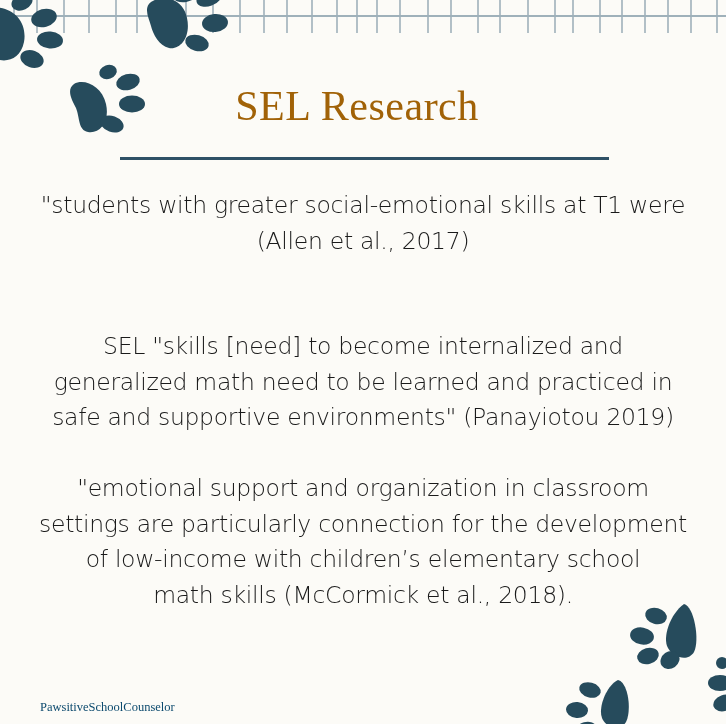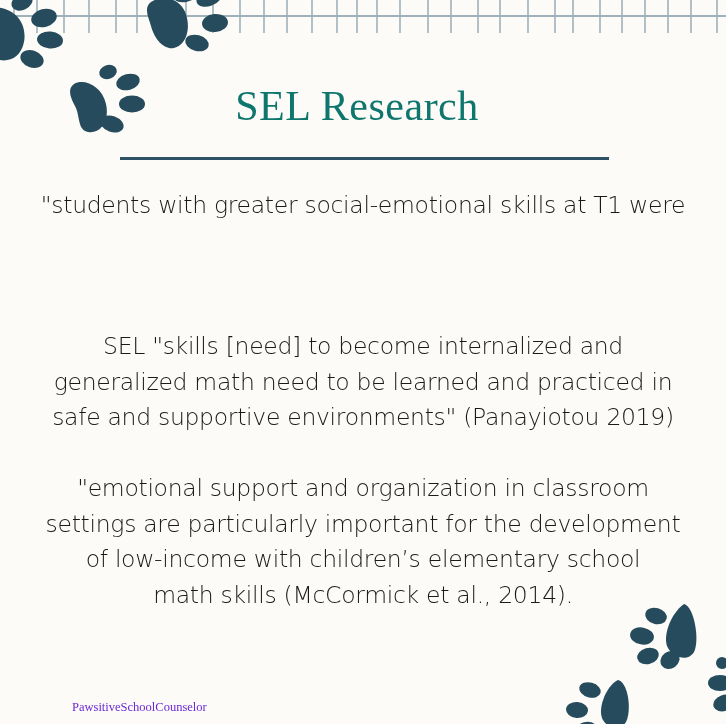--- a/index.html
+++ b/index.html
@@ -7,39 +7,39 @@
       width: 726px; height: 724px; overflow: hidden;
       background: #fcfbf7; position: relative;
       font-family: "DejaVu Sans", sans-serif;
     }
     .grid { position: absolute; left: 0; top: 0; width: 726px; height: 34px; }
     .paw { position: absolute; }
     .title {
       position: absolute; left: 0; width: 726px; top: 82px;
       text-align: center;
       font-family: "Liberation Serif", serif;
-      font-size: 42px; color: #0f766e; letter-spacing: 0.5px;
+      font-size: 42px; color: #a16207; letter-spacing: 0.5px;
       padding-left: 8px; box-sizing: border-box;
     }
     .title span { display: inline-block; margin-left: -20px; }
     .underline {
       position: absolute; left: 120px; top: 157px; width: 489px; height: 3px;
       background: #2f5166;
     }
     .quote {
       position: absolute; left: 0; width: 726px;
       text-align: center; color: #1a1a1a;
       font-family: "DejaVu Sans", sans-serif;
       font-size: 23.5px; line-height: 35.5px; font-weight: 300;
       letter-spacing: -0.3px;
     }
     .quote div { white-space: nowrap; }
     .footer {
-      position: absolute; left: 72px; top: 700px;
-      font-family: "Liberation Serif", serif; font-size: 12.5px; color: #6d28d9;
+      position: absolute; left: 40px; top: 700px;
+      font-family: "Liberation Serif", serif; font-size: 12.5px; color: #0c4a6e;
     }
   </style>
 </head>
 <body>
 
 <svg class="grid" viewBox="0 0 726 34">
   <line x1="0" y1="16" x2="726" y2="16" stroke="#9fb1ba" stroke-width="2"></line>
   <g stroke="#9fb1ba" stroke-width="1.6">
     <line x1="14" y1="0" x2="14" y2="33"></line>
     <line x1="37" y1="0" x2="37" y2="33"></line>
@@ -132,28 +132,29 @@
   </g>
 </svg>
 
 <div class="title">
   <span>SEL Research</span>
 </div>
 <div class="underline"></div>
 
 <div class="quote" style="top:188px;">
   <div>"students with greater social-emotional skills at T1 were</div>
+  <div>(Allen et al., 2017)</div>
 </div>
 
 <div class="quote" style="top:329px;">
   <div>SEL "skills [need] to become internalized and</div>
   <div>generalized math need to be learned and practiced in</div>
   <div>safe and supportive environments" (Panayiotou 2019)</div>
 </div>
 
 <div class="quote" style="top:471px;">
   <div>"emotional support and organization in classroom</div>
-  <div>settings are particularly important for the development</div>
+  <div>settings are particularly connection for the development</div>
   <div>of low-income with children’s elementary school</div>
-  <div>math skills (McCormick et al., 2014).</div>
+  <div>math skills (McCormick et al., 2018).</div>
 </div>
 
 <div class="footer">PawsitiveSchoolCounselor</div>
 
 </body></html>

